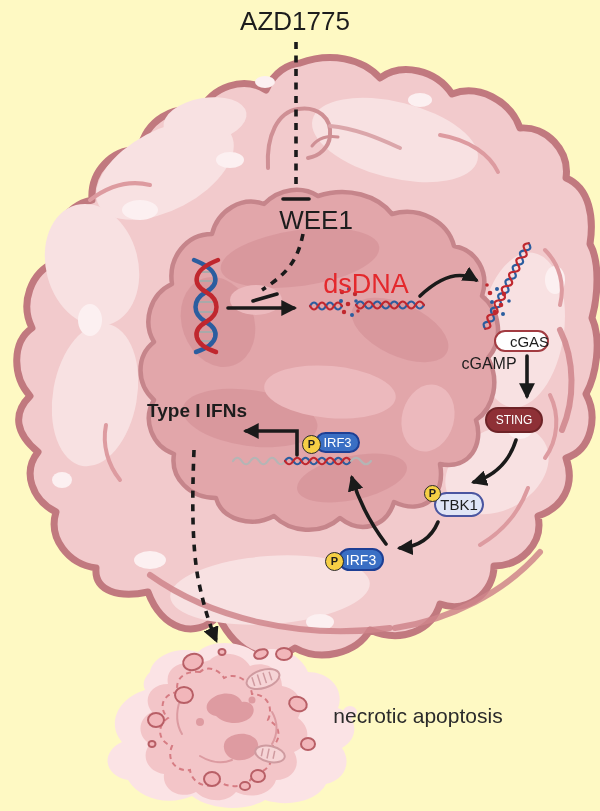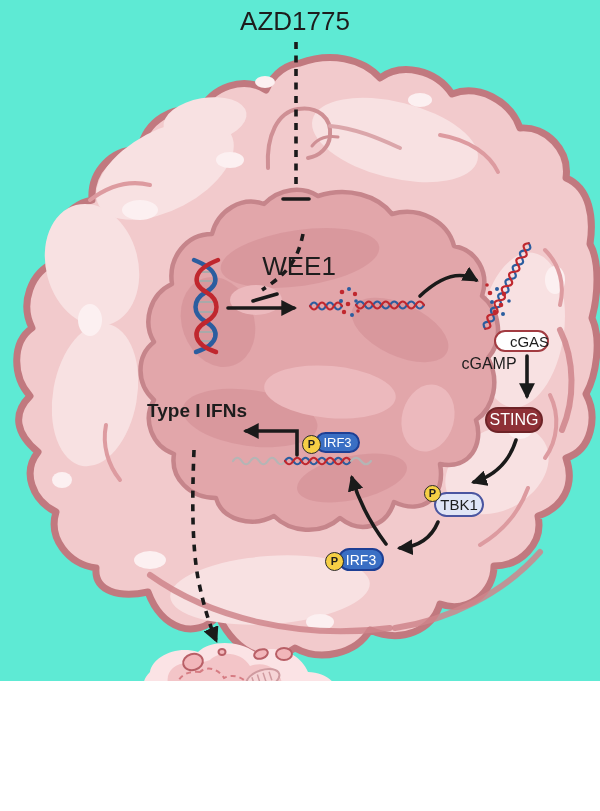--- a/index.html
+++ b/index.html
@@ -1,34 +1,34 @@
 <!DOCTYPE html>
 <html style="--c-text: #1d1d1d; --c-red_text: #e4282c; --c-arrow: #1a1a1a; --c-cell_fill: #f2cacc; --c-cell_stroke: #c1797f; --c-cell_light: #f8e1e2; --c-cell_lighter: #fcf0f1; --c-cell_shade: #dd9ba0; --c-cell_fold: #cf858b; --c-nucleus_fill: #e2a6aa; --c-nucleus_stroke: #c6858b; --c-nucleus_shade: #d7959b; --c-nucleus_light: #ecb9bd; --c-cgas_border: #a23b41; --c-sting_fill: #8e3036; --c-sting_border: #6e2327; --c-tbk1_fill: #e0e5f6; --c-tbk1_border: #4a55a0; --c-irf3_fill: #3a6fc4; --c-irf3_border: #1e3f94; --c-phospho_fill: #f6cf45; --c-dna_red: #c0272e; --c-dna_blue: #2b5d9f; --c-dna_gray: #b5b5b5; --c-necrotic_halo: #fbe3e5; --c-necrotic_fill: #f3c5c8; --c-necrotic_dash: #d67c83; --c-necrotic_inner: #de9ba1; --c-vesicle_fill: #f2b6ba; --c-vesicle_stroke: #b85f66;"><head>
 <meta charset="utf-8">
 <style>
   html,body{margin:0;padding:0;background:#fff;}
   #stage{
-    position:relative;width:600px;height:681px;overflow:hidden;background:#5eead4;
+    position:relative;width:600px;height:811px;overflow:hidden;background:#fef9c3;
     font-family:"Liberation Sans", sans-serif;
   }
   #stage svg{position:absolute;left:0;top:0;}
   .lbl{position:absolute;transform:translate(-50%,-50%);white-space:nowrap;
        color:var(--c-text);line-height:1;}
   .lbl-drug{font-size:26px;font-weight:400;}
   .lbl-wee1{font-size:26px;font-weight:400;}
   .lbl-dsdna{font-size:27px;font-weight:500;color:var(--c-red_text);}
   .lbl-cgamp{font-size:16px;font-weight:400;}
   .lbl-ifn{font-size:19px;font-weight:700;}
   .lbl-necro{font-size:21px;font-weight:400;color:#2b2b2b;}
   .pill{position:absolute;display:flex;align-items:center;justify-content:center;
         border-radius:999px;box-sizing:border-box;line-height:1;}
   .pill-cgas{left:494px;top:330px;width:55px;height:22px;background:#fff;
         border:2.2px solid var(--c-cgas_border);font-size:15px;font-weight:500;color:var(--c-text);padding-left:16px;}
   .pill-sting{left:485px;top:407px;width:58px;height:26px;background:var(--c-sting_fill);
-        border:2px solid var(--c-sting_border);font-size:16px;font-weight:500;color:#fff;}
+        border:2px solid var(--c-sting_border);font-size:12px;font-weight:500;color:#fff;}
   .pill-tbk1{left:434px;top:492px;width:50px;height:25px;background:var(--c-tbk1_fill);
         border:2.2px solid var(--c-tbk1_border);font-size:15px;font-weight:500;color:var(--c-text);}
   .pill-irf3{background:var(--c-irf3_fill);border:2.2px solid var(--c-irf3_border);
         color:#fff;font-size:13px;font-weight:500;}
   .pill-irf3-nuc{left:315px;top:432px;width:45px;height:21px;}
   .pill-irf3-cyt{left:338px;top:548px;width:46px;height:23px;font-size:14px;}
   .pbadge{position:absolute;display:flex;align-items:center;justify-content:center;
         background:var(--c-phospho_fill);border:1.6px solid #2a2a2a;border-radius:50%;
         color:#1d1d1d;font-weight:700;font-size:11px;box-sizing:border-box;z-index:2;}
   .pb-tbk1{left:-12px;top:-9px;width:17px;height:17px;}
@@ -249,23 +249,25 @@
     <ellipse class="f-ves" cx="308" cy="744" rx="7" ry="6"></ellipse>
     <ellipse class="f-ves" cx="212" cy="779" rx="8" ry="7"></ellipse>
     <ellipse class="f-ves" cx="245" cy="786" rx="5" ry="4"></ellipse>
     <ellipse class="f-ves" cx="258" cy="776" rx="7" ry="6"></ellipse>
     <ellipse class="f-ves" cx="152" cy="744" rx="3.5" ry="3"></ellipse>
     <ellipse class="f-ves" cx="222" cy="652" rx="3.5" ry="3"></ellipse>
   </g>
 </svg>
 
 <div class="lbl lbl-drug" style="left:295px;top:21px;">AZD1775</div>
-<div class="lbl lbl-wee1" style="left:299px;top:220px;margin-top:46px;">WEE1</div>
+<div class="lbl lbl-wee1" style="left:316px;top:220px;">WEE1</div>
+<div class="lbl lbl-dsdna" style="left:366px;top:284px;">dsDNA</div>
 <div class="lbl lbl-cgamp" style="left:489px;top:364px;">cGAMP</div>
 <div class="lbl lbl-ifn" style="left:197px;top:410px;">Type I IFNs</div>
+<div class="lbl lbl-necro" style="left:418px;top:715px;">necrotic apoptosis</div>
 
 <div class="pill pill-cgas">
   <span>cGAS</span>
 </div>
 <div class="pill pill-sting">
   <span>STING</span>
 </div>
 <div class="pill pill-tbk1">
   <span class="pbadge pb-tbk1">P</span>
   <span>TBK1</span>

